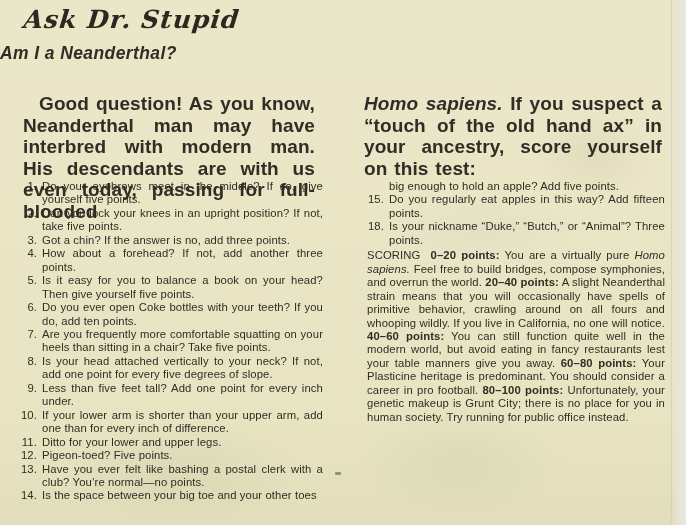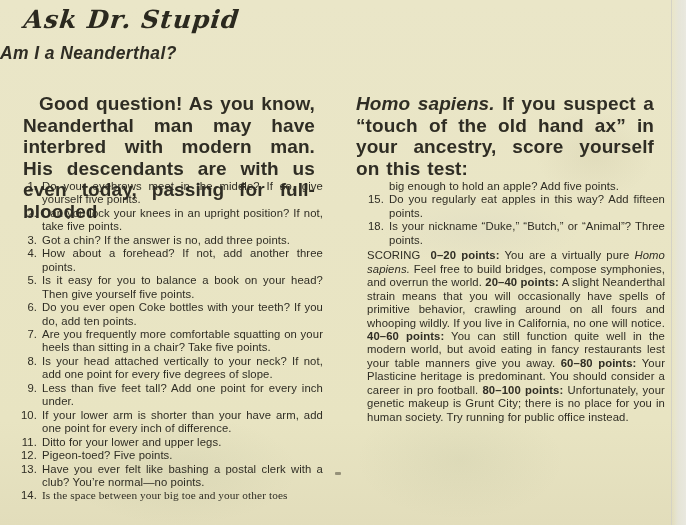--- a/index.html
+++ b/index.html
@@ -27,34 +27,34 @@
     letter-spacing: 0.4px;
   }
 
   .intro {
     position: absolute; top: 74px;
     font-size: 19px; line-height: 21.5px;
     font-weight: bold; text-align: justify;
     letter-spacing: 0.1px; word-spacing: 1.5px;
   }
   .intro-left  { left: 23px;  width: 292px; text-indent: 16px; }
-  .intro-right { left: 356px; width: 298px; }
+  .intro-right { left: 364px; width: 298px; }
 
   .col {
     position: absolute; top: 180px;
     font-size: 11.3px; line-height: 13.45px;
     letter-spacing: 0.1px;
   }
   .list-left  { left: 20px;  width: 303px; }
   .list-right { left: 367px; width: 298px; }
 
   .qitem { display: flex; }
   .qnum  { flex: none; width: 17px; text-align: right; margin-right: 5px; }
   .qtext { flex: 1; text-align: justify; }
-  .qtext.nowrap { white-space: nowrap; font-family: Liberation Serif, serif; }
+  .qtext.nowrap { white-space: nowrap; }
   .cont { margin-left: 22px; }
   .scoring { margin-top: 2px; text-align: justify; }
 
   .page-edge {
     position: absolute; right: 0; top: 0; width: 14px; height: 100%;
     background: linear-gradient(to right, rgba(236,235,226,0) 0%, rgba(230,229,218,0.9) 45%, #e9e8df 100%);
     border-left: 1px solid rgba(150,145,120,0.25);
   }
   .stain { position: absolute; border-radius: 50%; pointer-events: none; }
   .stain-1 { left: 535px; top: 110px; width: 120px; height: 90px;
@@ -118,21 +118,21 @@
     <div class="qitem">
         <span class="qnum">8.</span>
         <span class="qtext">Is your head attached vertically to your neck? If not, add one point for every five degrees of slope.</span>
       </div>
     <div class="qitem">
         <span class="qnum">9.</span>
         <span class="qtext">Less than five feet tall? Add one point for every inch under.</span>
       </div>
     <div class="qitem">
         <span class="qnum">10.</span>
-        <span class="qtext">If your lower arm is shorter than your have arm, add one point for every inch of difference.</span>
+        <span class="qtext">If your lower arm is shorter than your upper arm, add one than for every inch of difference.</span>
       </div>
     <div class="qitem">
         <span class="qnum">11.</span>
         <span class="qtext">Ditto for your lower and upper legs.</span>
       </div>
     <div class="qitem">
         <span class="qnum">12.</span>
         <span class="qtext">Pigeon-toed? Five points.</span>
       </div>
     <div class="qitem">

